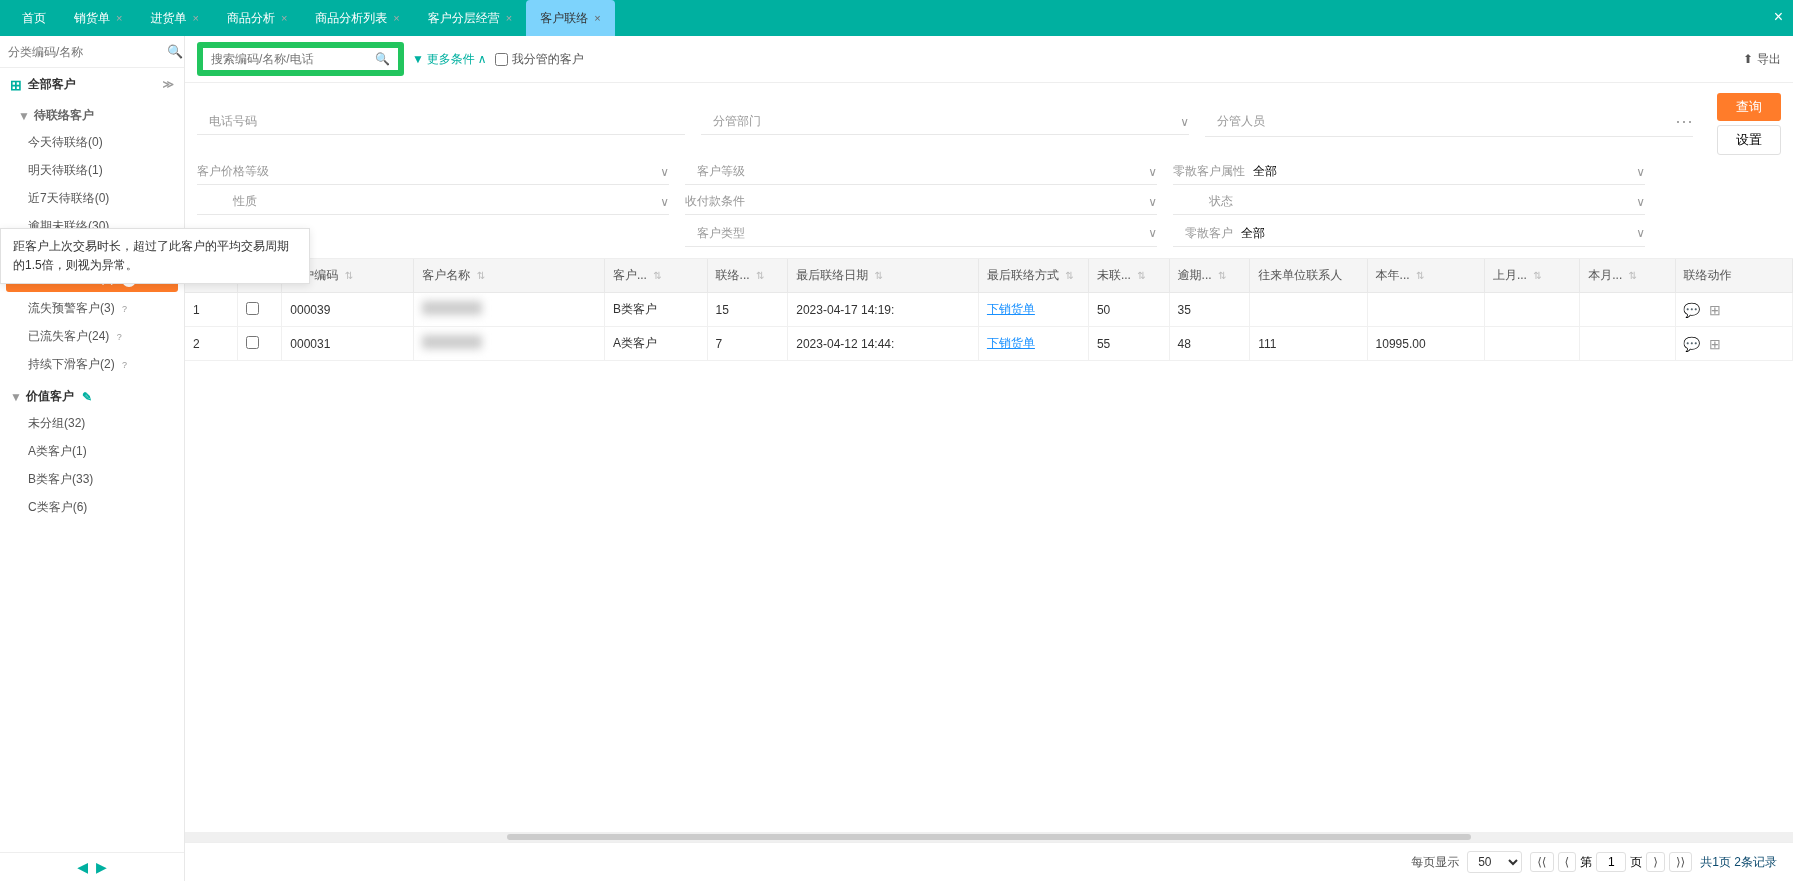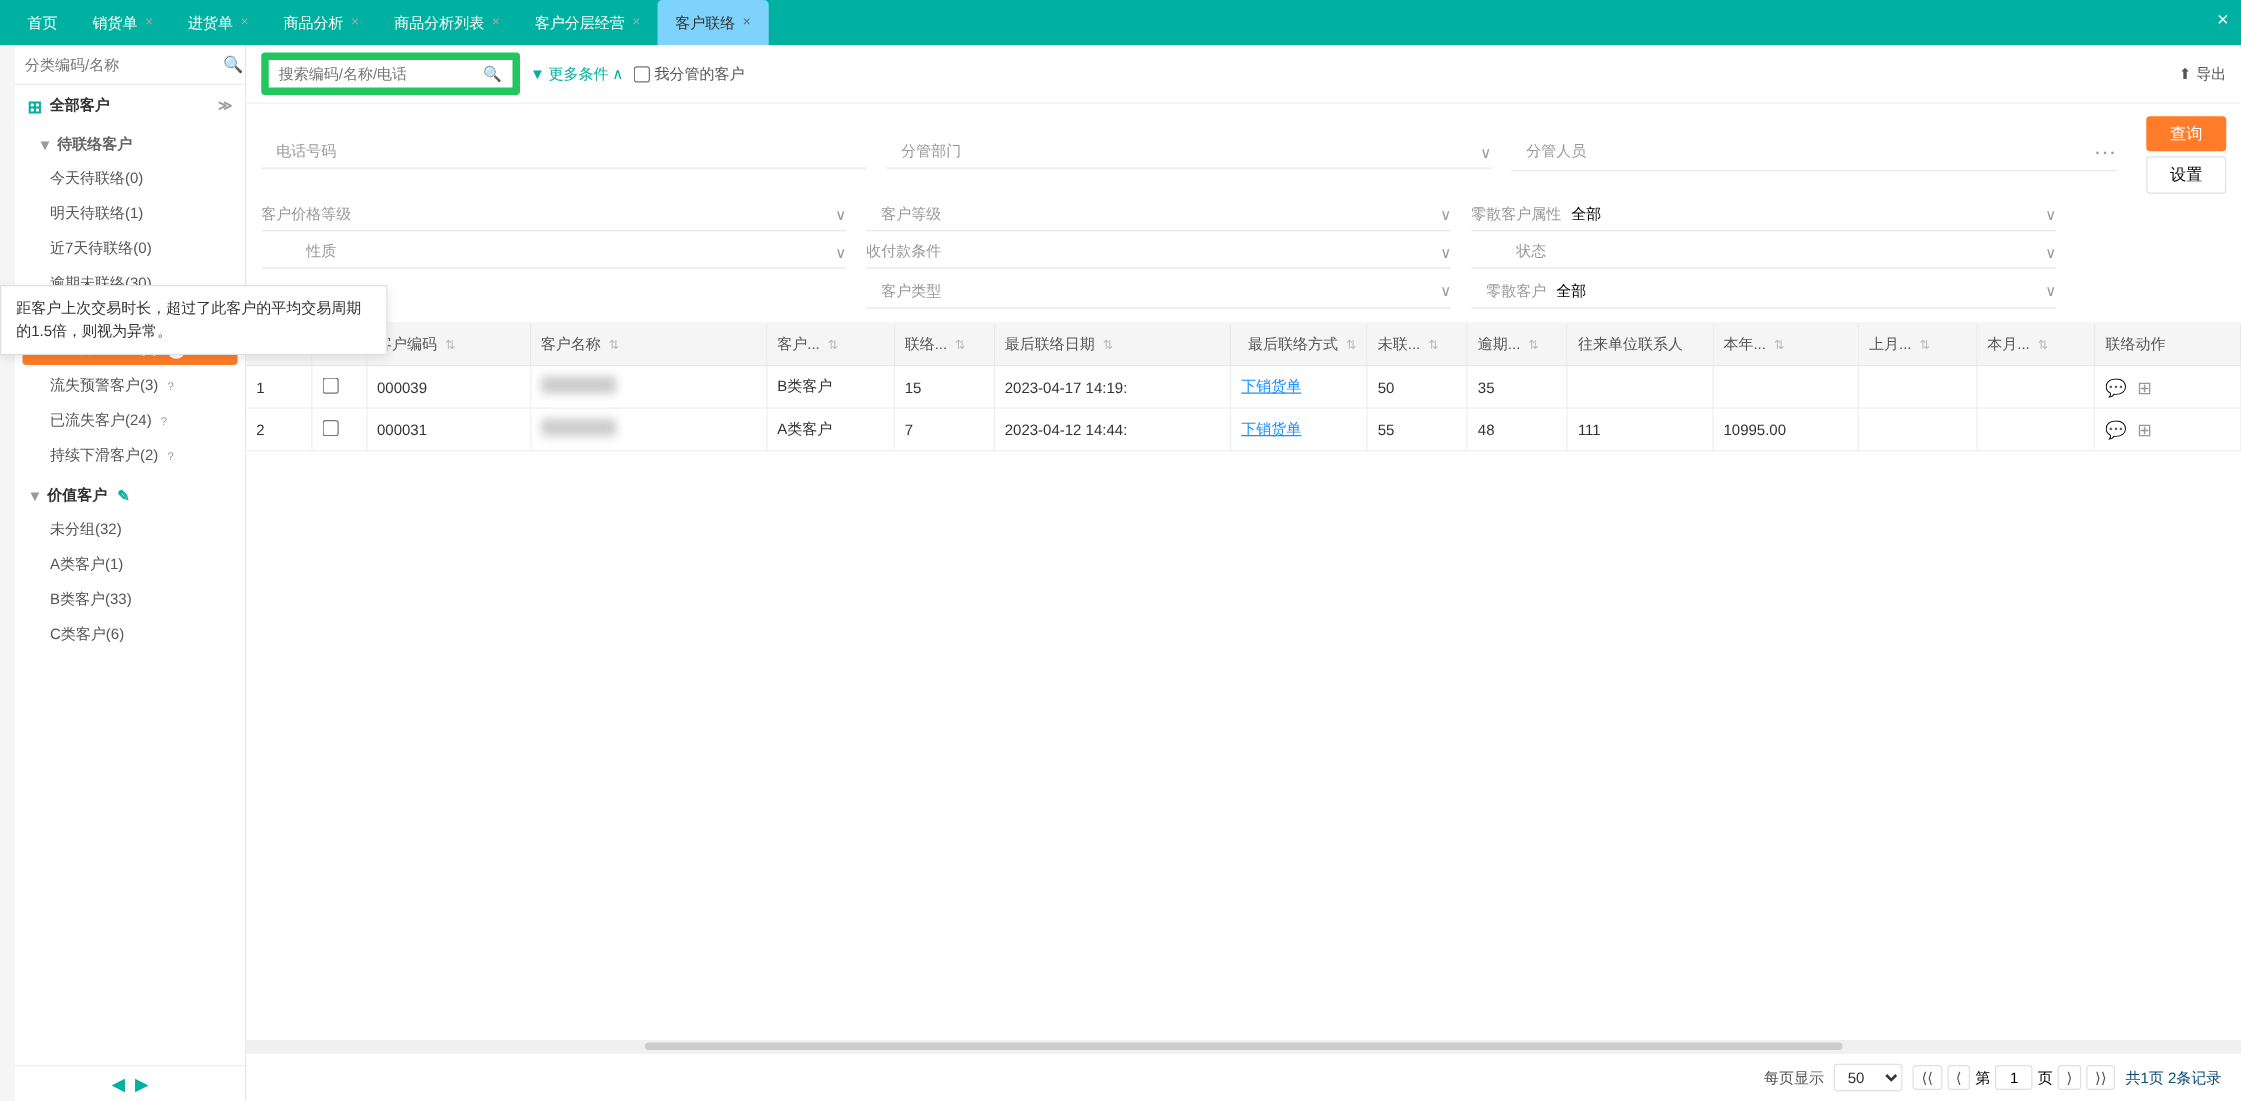--- a/index.html
+++ b/index.html
@@ -20,21 +20,21 @@
     .top-nav .nav-item .close-x {
       margin-left: 6px; font-size: 11px; color: #aaa; cursor: pointer;
     }
     .top-nav .nav-item.active .close-x { color: #666; }
     .top-nav .nav-close-btn {
       position: absolute; right: 10px; top: 8px; color: #fff; cursor: pointer; font-size: 16px;
     }
 
     
     .main-layout {
-      display: flex; height: calc(881px - 36px); padding-left: 12px;
+      display: flex; height: calc(881px - 36px);
     }
 
     
     .sidebar {
       width: 185px; background: #fff; border-right: 1px solid #e8e8e8;
       display: flex; flex-direction: column; overflow: hidden; flex-shrink: 0;
     }
     .sidebar-search {
       display: flex; align-items: center; padding: 8px 8px; border-bottom: 1px solid #eee;
       gap: 4px;
@@ -155,21 +155,21 @@
       padding: 8px 8px; border-bottom: 1px solid #f0f0f0; border-right: 1px solid #f0f0f0;
       color: #333; white-space: nowrap; overflow: hidden; font-size: 12px; vertical-align: middle;
     }
     .link-text { color: #1890ff; text-decoration: underline; cursor: pointer; }
     .col-checkbox { width: 30px; }
     .col-code { width: 90px; }
     .col-name { width: 130px; }
     .col-level { width: 70px; }
     .col-contact { width: 55px; }
     .col-date { width: 130px; }
-    .col-method { width: 75px; text-align: right; }
+    .col-method { width: 75px; }
     .col-uncontact { width: 55px; }
     .col-overdue { width: 55px; }
     .col-unit { width: 80px; }
     .col-thisyear { width: 80px; }
     .col-lastmonth { width: 65px; }
     .col-thismonth { width: 65px; }
     .col-action { width: 80px; }
 
     
     .blurred { filter: blur(4px); background: #ccc; border-radius: 2px; display: inline-block; width: 60px; height: 14px; }

